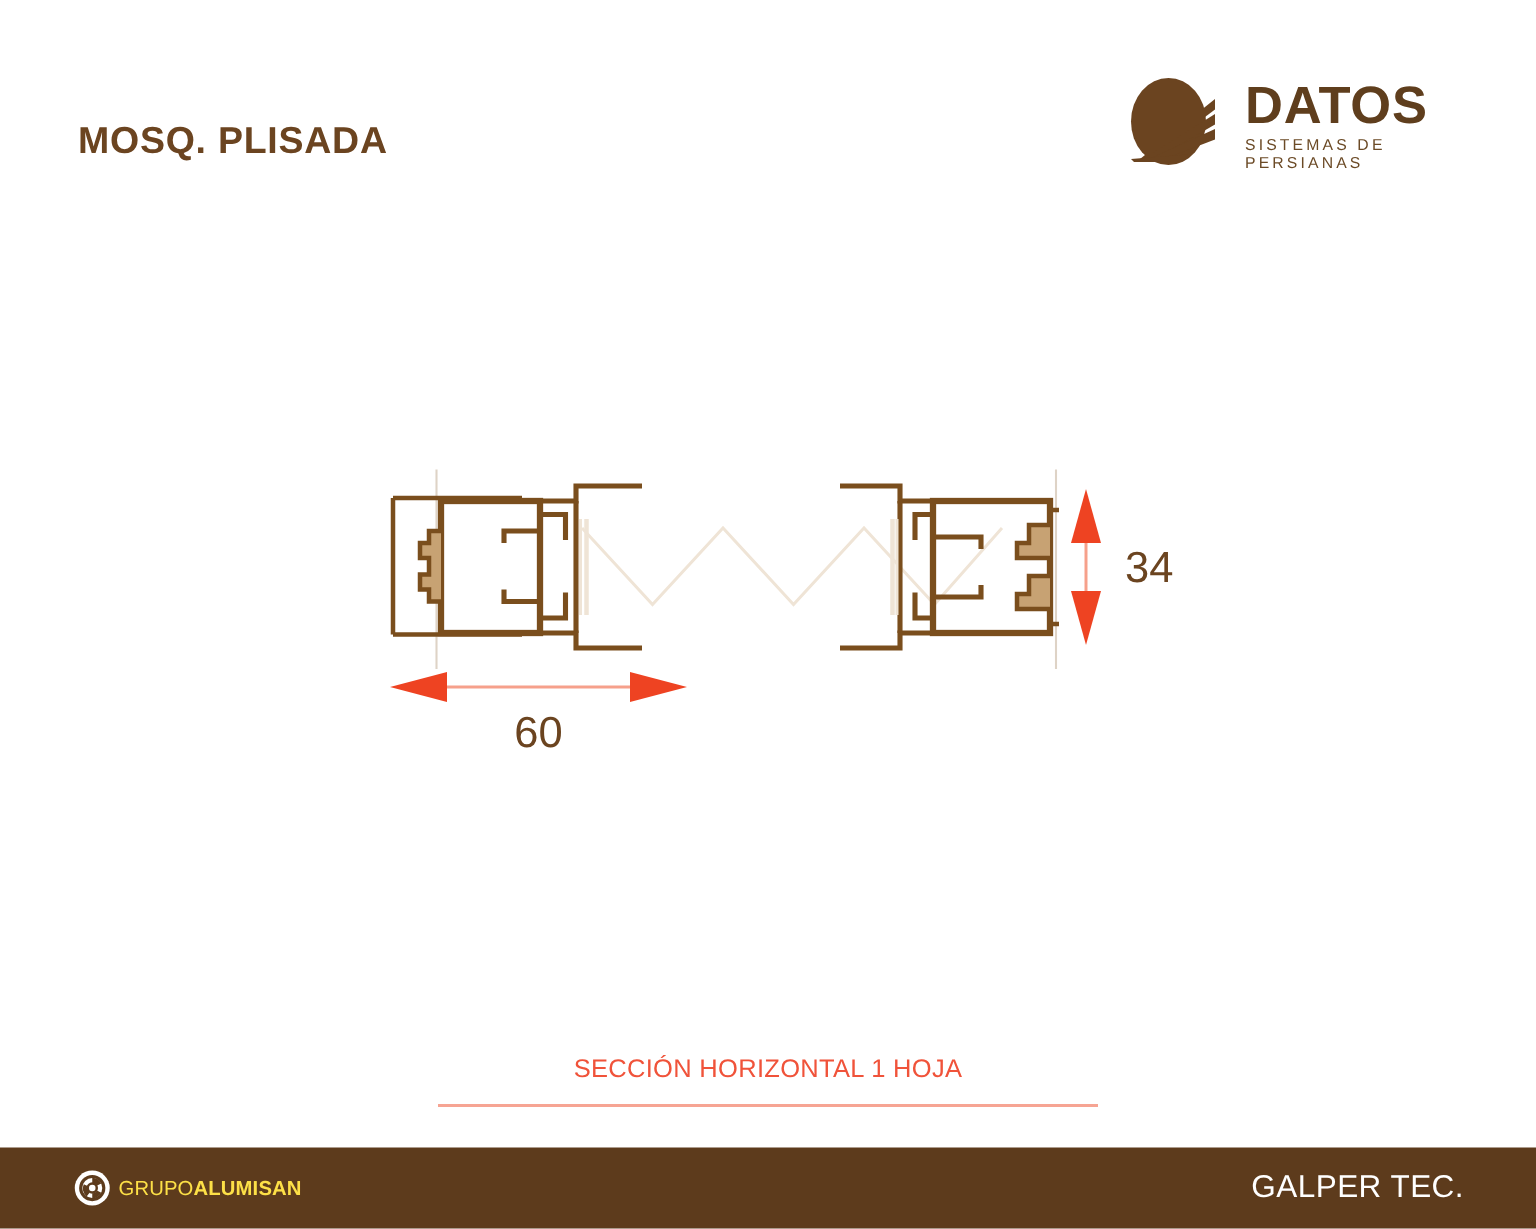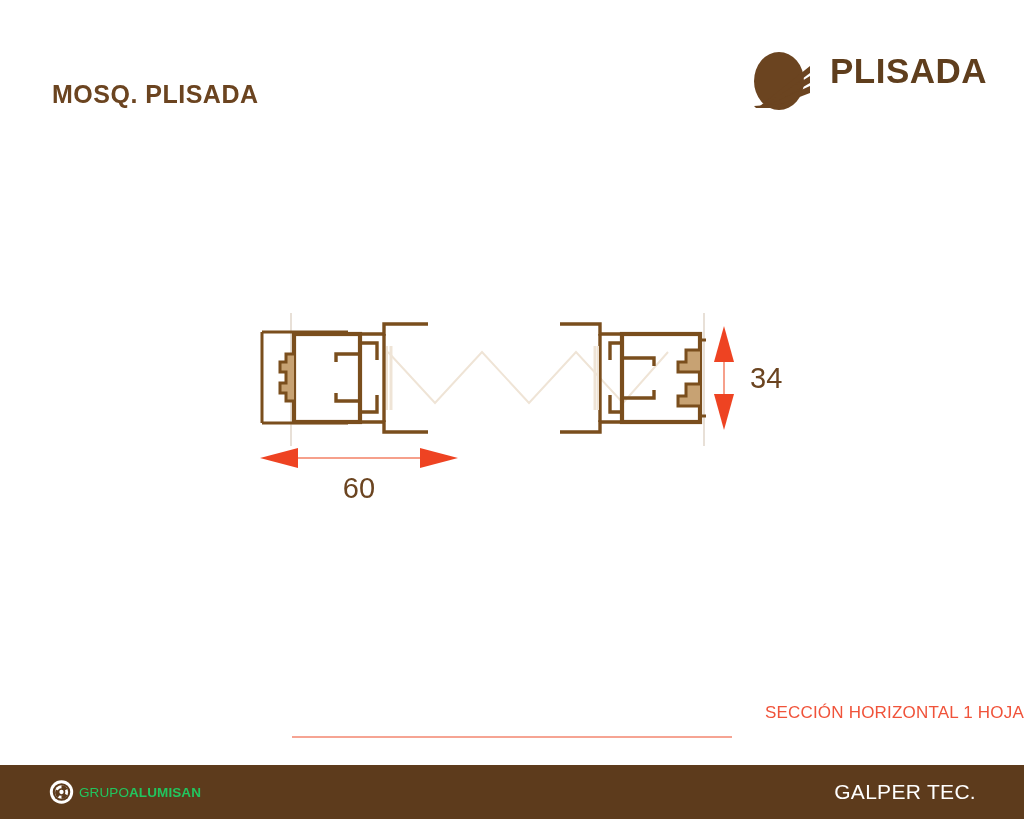--- a/index.html
+++ b/index.html
@@ -74,21 +74,20 @@
   #caption-block {
     position: absolute;
     left: 0; top: 703px;
     width: 1024px;
     text-align: center;
   }
   #caption-text {
     font-size: 17px;
     color: #f0533a;
     letter-spacing: 0.2px;
-    text-align: right;
   }
   #caption-rule {
     width: 440px;
     height: 2px;
     background: #f6a493;
     margin: 13px auto 0 auto;
   }
 
   
   #footer {
@@ -101,21 +100,21 @@
     position: absolute;
     left: 49px; top: 50%;
     transform: translateY(-50%);
     display: flex;
     align-items: center;
     gap: 5px;
   }
   #alumisan-mark { width: 25px; height: 25px; display: block; }
   #alumisan-text {
     font-size: 13.5px;
-    color: #22c55e;
+    color: #fde047;
     letter-spacing: 0.1px;
     white-space: nowrap;
   }
   #alumisan-text b { font-weight: bold; }
   #alumisan-text span.light { font-weight: normal; }
   #footer-right {
     position: absolute;
     right: 48px; top: 50%;
     transform: translateY(-50%);
     font-size: 21px;
@@ -135,21 +134,22 @@
     <svg id="brand-mark" viewBox="0 0 62 62">
       <ellipse cx="27" cy="31" rx="25" ry="29" fill="#6b4420"></ellipse>
       <g fill="#6b4420">
         <polygon points="8,56 58,16 58,23 14,56"></polygon>
         <polygon points="10,56 58,26 58,33 18,56"></polygon>
         <polygon points="14,56 58,36 58,43 24,56"></polygon>
         <polygon points="2,56 40,53 30,58 4,58"></polygon>
       </g>
     </svg>
     <div id="brand-text-wrap">
-      <div id="brand-name">PLISADA</div>
+      <div id="brand-name">DATOS</div>
+      <div id="brand-tagline">SISTEMAS DE PERSIANAS</div>
     </div>
   </div>
 </div>
 
 <div id="drawing-area">
   <svg id="section-drawing" width="540" height="200" viewBox="0 0 540 200">
 
     <g stroke="#ded3c6" stroke-width="1.4">
       <line x1="41" y1="3" x2="41" y2="136"></line>
       <line x1="454" y1="3" x2="454" y2="136"></line>

